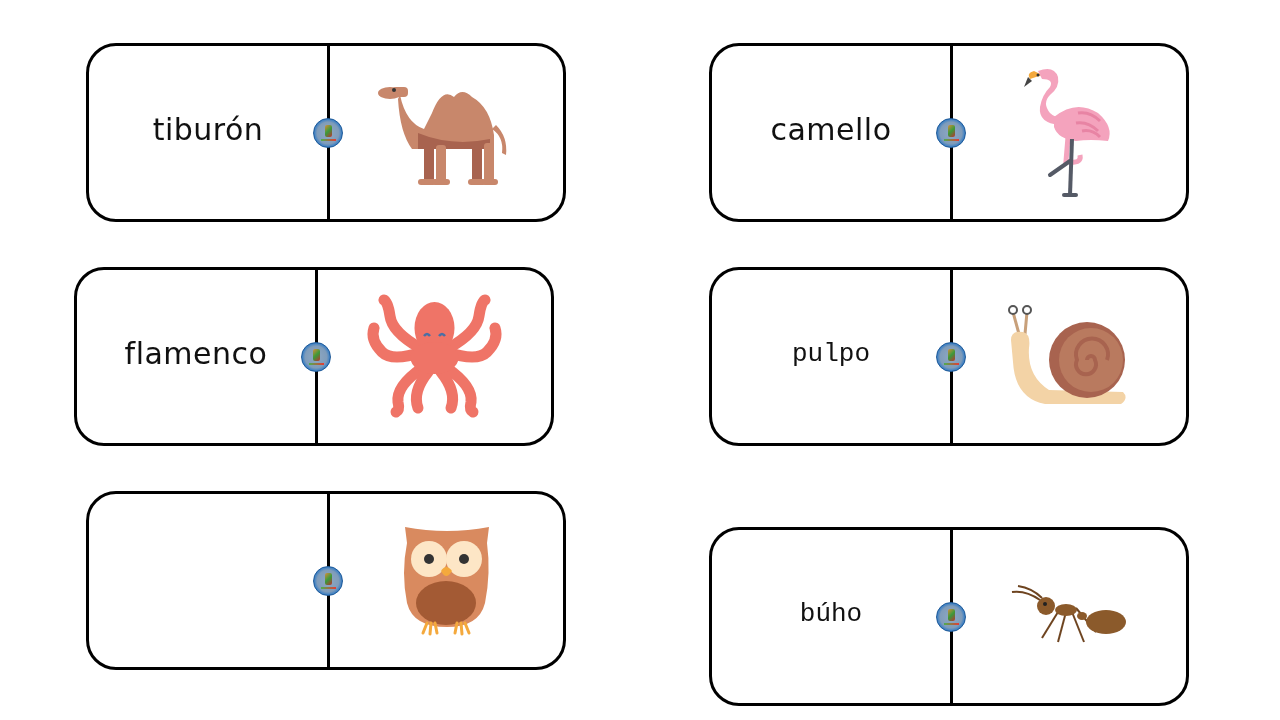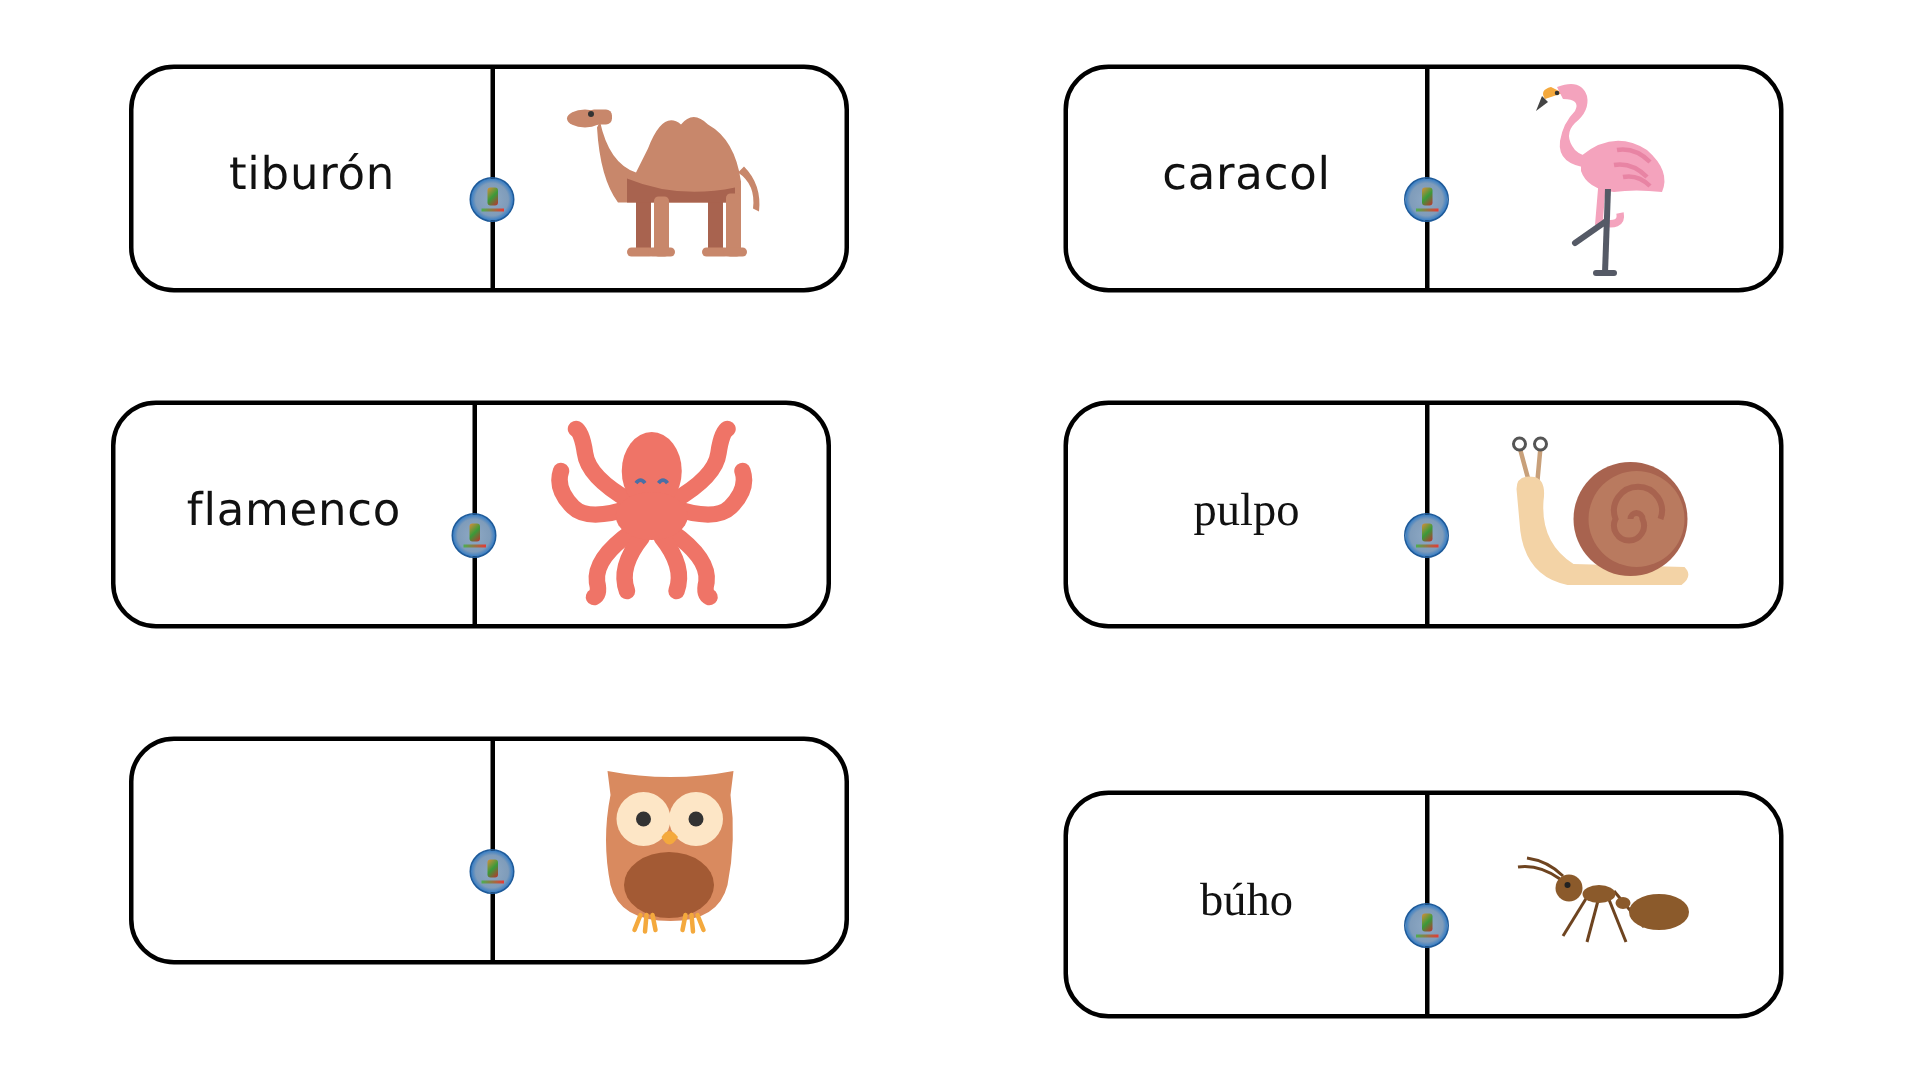--- a/index.html
+++ b/index.html
@@ -1,33 +1,33 @@
 <!DOCTYPE html>
 <html><head>
   <meta charset="utf-8">
   <style>
     html, body { margin: 0; padding: 0; }
     body {
       width: 1280px; height: 720px; background: #ffffff; position: relative; overflow: hidden;
       font-family: "DejaVu Sans", sans-serif;
     }
     .card {
-      position: absolute; width: 480px; height: 152px; box-sizing: border-box;
+      position: absolute; width: 480px; height: 179px; box-sizing: border-box;
       border: 3px solid #000; border-radius: 30px; background: #fff;
     }
     .card .divider {
       position: absolute; left: 238px; top: 0; bottom: 0; width: 3px; background: #000;
     }
     .card .word {
       position: absolute; left: 0; width: 238px; top: 0; height: 100%;
       display: flex; align-items: center; justify-content: center;
       font-size: 30px; color: #111; padding-bottom: 6px; box-sizing: border-box;
     }
     .card .word.comic { font-family: "DejaVu Sans", sans-serif; letter-spacing: 0.5px; }
-    .card .word.plain { font-family: Liberation Serif, serif; font-size: 31px; }
+    .card .word.plain { font-family: Liberation Mono, monospace; font-size: 26px; }
     .card .badge {
       position: absolute; left: 224px; top: 72px; width: 30px; height: 30px; border-radius: 50%;
       background: radial-gradient(circle at 50% 50%, #8fa9c4 0%, #7f9cba 55%, #3b7fc4 70%, #2e6fb5 100%);
       border: 1px solid #1e5a99; box-sizing: border-box; z-index: 2;
     }
     .card .badge::before {
       content: ""; position: absolute; left: 11px; top: 6px; width: 7px; height: 12px;
       background: linear-gradient(135deg, #d98c3a 0%, #3a9a3a 50%, #c03030 100%); border-radius: 2px;
     }
     .card .badge::after {
@@ -66,21 +66,21 @@
         <rect x="60" y="106" width="18" height="6" rx="3"></rect>
         <rect x="96" y="106" width="18" height="6" rx="3"></rect>
         <rect x="110" y="106" width="16" height="6" rx="3"></rect>
       </g>
       <circle cx="22" cy="17" r="2" fill="#333"></circle>
     </svg>
   </div>
 </div>
 
 <div class="card" style="left:709px; top:43px;">
-  <div class="word comic">caracol</div>
+  <div class="word comic">camello</div>
   <div class="divider"></div>
   <div class="badge"></div>
   <div class="pic">
     <svg width="100" height="135" viewBox="0 0 100 135">
       <path d="M10 14 Q6 8 14 6 L22 10 Z" fill="#f4a93d"></path>
       <path d="M8 12 L4 22 L12 16 Z" fill="#444"></path>
       <path d="M18 6 Q34 0 38 12 Q40 22 30 30 Q22 38 30 48 Q36 54 48 52 L40 60 Q18 58 20 42 Q22 30 30 22 Q34 14 22 14 Z" fill="#f4a3bd"></path>
       <path d="M34 52 Q56 34 78 48 Q94 62 88 76 Q70 74 56 76 Q38 74 34 62 Z" fill="#f4a3bd"></path>
       <path d="M58 48 Q70 46 80 56 M56 58 Q68 56 78 66 M62 66 Q72 64 80 72" stroke="#e884a4" stroke-width="3" fill="none"></path>
       <path d="M48 72 L46 96 Q62 100 60 90" stroke="#f4a3bd" stroke-width="5" fill="none"></path>

